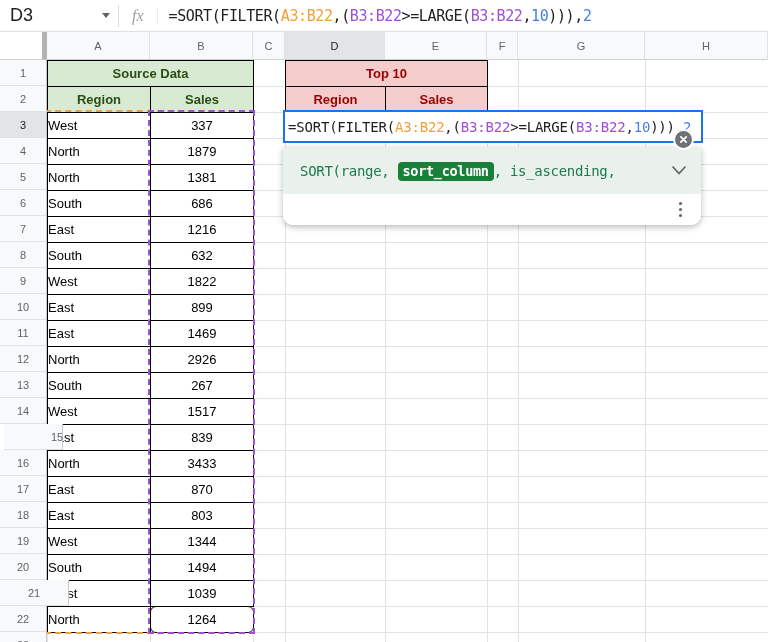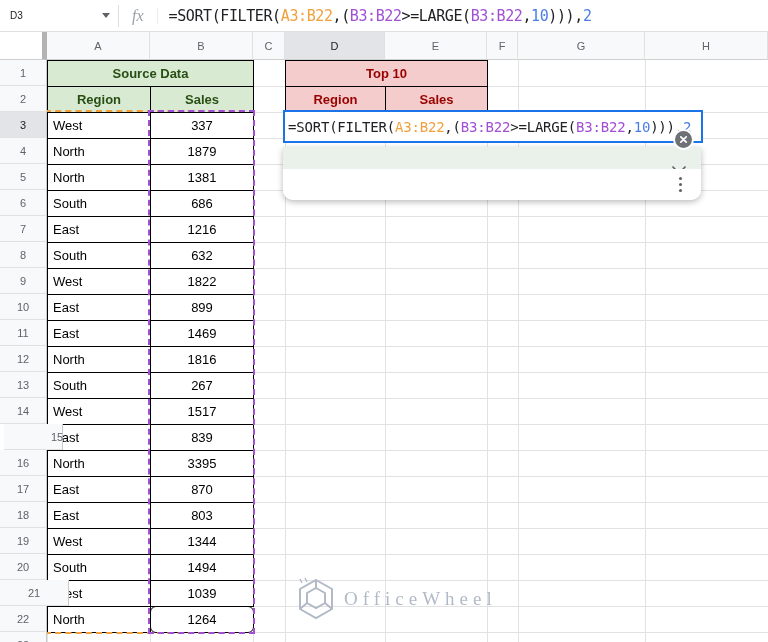--- a/index.html
+++ b/index.html
@@ -3,21 +3,21 @@
 <meta charset="utf-8">
 <style>
   html,body{margin:0;padding:0;background:#fff;}
   #stage{position:relative;width:768px;height:642px;overflow:hidden;background:#fff;
          font-family:"Liberation Sans",sans-serif;-webkit-font-smoothing:antialiased;}
 
   
   #fbar{position:absolute;left:0;top:0;width:768px;height:32px;background:#fff;
         border-bottom:1px solid #e0e0e0;display:flex;align-items:center;box-sizing:border-box;z-index:40;}
   #namebox{width:108px;padding-left:10px;display:flex;align-items:center;justify-content:space-between;
-           font-size:10px;color:#202124;cursor:pointer;}
+           font-size:18px;color:#202124;cursor:pointer;}
   #nb-caret{width:0;height:0;border-left:4px solid transparent;border-right:4px solid transparent;
             border-top:5px solid #5f6368;margin-right:8px;}
   .vsep{width:1px;height:22px;background:#dadce0;}
   .vsep.light{height:16px;background:#ececec;}
   #fx{font-family:"Liberation Serif",serif;font-style:italic;color:#9aa0a6;font-size:16px;margin:0 13px;}
   #fb-text{margin-left:11px;font-family:"DejaVu Sans Mono","Liberation Mono",monospace;
            font-size:15px;white-space:pre;letter-spacing:-0.4px;}
 
   
   #corner{position:absolute;left:0;top:32px;width:47px;height:28px;background:#fff;
@@ -29,21 +29,21 @@
   .rowhdr{position:absolute;left:0;width:47px;height:26px;background:#f8f9fa;
           border-right:1px solid #c9c9c9;border-bottom:1px solid #e1e1e1;box-sizing:border-box;
           display:flex;align-items:center;justify-content:center;font-size:11px;color:#5f6368;z-index:10;cursor:pointer;}
   .rowhdr.active{background:#e2e4e7;color:#202124;}
   .gl{position:absolute;background:#e2e2e2;z-index:1;}
 
   
   .tcell{position:absolute;box-sizing:border-box;border:1px solid #000;background:#fff;
          display:flex;align-items:center;font-size:13px;color:#000;z-index:5;cursor:cell;}
   .tcell.hdr{font-weight:bold;justify-content:center;}
-  .tcell.left{padding-left:5px;}
+  .tcell.left{}
   .tcell.center{justify-content:center;}
 
   
   .rangebox{position:absolute;box-sizing:border-box;border-width:2px;border-style:dashed;
             pointer-events:none;z-index:8;background:transparent;}
 
   
   #editor{position:absolute;left:283px;top:110px;width:420px;height:33px;background:#fff;
           border:2px solid var(--editor-border,#1a73e8);box-sizing:border-box;display:flex;
           align-items:center;z-index:30;}
@@ -173,29 +173,29 @@
       <div class="tcell center" style="position: absolute; left: 150px; top: 216px; width: 104px; height: 27px;">1216</div>
       <div class="tcell left" style="position: absolute; left: 47px; top: 242px; width: 104px; height: 27px;">South</div>
       <div class="tcell center" style="position: absolute; left: 150px; top: 242px; width: 104px; height: 27px;">632</div>
       <div class="tcell left" style="position: absolute; left: 47px; top: 268px; width: 104px; height: 27px;">West</div>
       <div class="tcell center" style="position: absolute; left: 150px; top: 268px; width: 104px; height: 27px;">1822</div>
       <div class="tcell left" style="position: absolute; left: 47px; top: 294px; width: 104px; height: 27px;">East</div>
       <div class="tcell center" style="position: absolute; left: 150px; top: 294px; width: 104px; height: 27px;">899</div>
       <div class="tcell left" style="position: absolute; left: 47px; top: 320px; width: 104px; height: 27px;">East</div>
       <div class="tcell center" style="position: absolute; left: 150px; top: 320px; width: 104px; height: 27px;">1469</div>
       <div class="tcell left" style="position: absolute; left: 47px; top: 346px; width: 104px; height: 27px;">North</div>
-      <div class="tcell center" style="position: absolute; left: 150px; top: 346px; width: 104px; height: 27px;">1816</div>
+      <div class="tcell center" style="position: absolute; left: 150px; top: 346px; width: 104px; height: 27px;">2926</div>
       <div class="tcell left" style="position: absolute; left: 47px; top: 372px; width: 104px; height: 27px;">South</div>
       <div class="tcell center" style="position: absolute; left: 150px; top: 372px; width: 104px; height: 27px;">267</div>
       <div class="tcell left" style="position: absolute; left: 47px; top: 398px; width: 104px; height: 27px;">West</div>
       <div class="tcell center" style="position: absolute; left: 150px; top: 398px; width: 104px; height: 27px;">1517</div>
       <div class="tcell left" style="position: absolute; left: 47px; top: 424px; width: 104px; height: 27px;">East</div>
       <div class="tcell center" style="position: absolute; left: 150px; top: 424px; width: 104px; height: 27px;">839</div>
       <div class="tcell left" style="position: absolute; left: 47px; top: 450px; width: 104px; height: 27px;">North</div>
-      <div class="tcell center" style="position: absolute; left: 150px; top: 450px; width: 104px; height: 27px;">3395</div>
+      <div class="tcell center" style="position: absolute; left: 150px; top: 450px; width: 104px; height: 27px;">3433</div>
       <div class="tcell left" style="position: absolute; left: 47px; top: 476px; width: 104px; height: 27px;">East</div>
       <div class="tcell center" style="position: absolute; left: 150px; top: 476px; width: 104px; height: 27px;">870</div>
       <div class="tcell left" style="position: absolute; left: 47px; top: 502px; width: 104px; height: 27px;">East</div>
       <div class="tcell center" style="position: absolute; left: 150px; top: 502px; width: 104px; height: 27px;">803</div>
       <div class="tcell left" style="position: absolute; left: 47px; top: 528px; width: 104px; height: 27px;">West</div>
       <div class="tcell center" style="position: absolute; left: 150px; top: 528px; width: 104px; height: 27px;">1344</div>
       <div class="tcell left" style="position: absolute; left: 47px; top: 554px; width: 104px; height: 27px;">South</div>
       <div class="tcell center" style="position: absolute; left: 150px; top: 554px; width: 104px; height: 27px;">1494</div>
       <div class="tcell left" style="position: absolute; left: 47px; top: 580px; width: 104px; height: 27px;">West</div>
       <div class="tcell center" style="position: absolute; left: 150px; top: 580px; width: 104px; height: 27px;">1039</div>
@@ -203,45 +203,33 @@
       <div class="tcell center" style="position: absolute; left: 150px; top: 606px; width: 104px; height: 27px; border-radius: 6px;">1264</div>
       <div class="tcell hdr" style="position: absolute; left: 285px; top: 60px; width: 203px; height: 27px; background: rgb(244, 204, 204); color: rgb(153, 0, 0);">Top 10</div>
       <div class="tcell hdr" style="position: absolute; left: 285px; top: 86px; width: 101px; height: 27px; background: rgb(244, 204, 204); color: rgb(153, 0, 0);">Region</div>
       <div class="tcell hdr" style="position: absolute; left: 385px; top: 86px; width: 103px; height: 27px; background: rgb(244, 204, 204); color: rgb(153, 0, 0);">Sales</div>
     </div>
   <div id="layer-overlays">
       <div class="rangebox" style="position: absolute; left: 45px; top: 110px; width: 210px; height: 524px; border-color: rgb(242, 160, 60);"></div>
       <div class="rangebox" style="position: absolute; left: 148px; top: 110px; width: 107px; height: 524px; border-color: rgb(161, 79, 213);"></div>
     </div>
 
-  <div id="watermark">
-    <svg width="38" height="42" viewBox="0 0 38 42">
-      <g fill="none" stroke="currentColor" stroke-width="2">
-        <path d="M19 2 L35 11 V31 L19 40 L3 31 V11 Z"></path>
-        <path d="M19 10 L28 15 V25 L19 30 L10 25 V15 Z"></path>
-        <path d="M19 2 V10 M28 25 L35 31 M10 25 L3 31"></path>
-      </g>
-      <g stroke="currentColor" stroke-width="1.4">
-        <path d="M3 1 l2 4 M8 0 l2 4"></path>
-      </g>
-    </svg>
-    <span id="wm-text">OfficeWheel</span>
-  </div>
 
   <div id="editor">
     <div id="cell-text"><span style="color: rgb(32, 33, 36);">=SORT(FILTER(</span><span style="color: rgb(242, 160, 60);">A3:B22</span><span style="color: rgb(32, 33, 36);">,(</span><span style="color: rgb(161, 79, 213);">B3:B22</span><span style="color: rgb(32, 33, 36);">&gt;=LARGE(</span><span style="color: rgb(161, 79, 213);">B3:B22</span><span style="color: rgb(32, 33, 36);">,</span><span style="color: rgb(74, 125, 232);">10</span><span style="color: rgb(32, 33, 36);">)))</span><span style="color: rgb(32, 33, 36);">,</span><span style="color: rgb(74, 125, 232);">2</span></div>
     <div id="editor-close">
       <svg viewBox="0 0 10 10">
         <path d="M2 2 L8 8 M8 2 L2 8" stroke="#fff" stroke-width="1.9" stroke-linecap="round"></path>
       </svg>
     </div>
   </div>
 
   <div id="tooltip">
     <div id="tt-main">
+      <div class="tt-line"><span>SORT(range, </span><span id="tt-chip">sort_column</span><span>, is_ascending,</span></div>
       <svg id="tt-chevron" viewBox="0 0 14 9">
         <path d="M1 1 L7 7.5 L13 1" fill="none" stroke="#5f6368" stroke-width="1.7" stroke-linecap="round"></path>
       </svg>
     </div>
     <div id="tt-footer">
       <div id="tt-dots">
           <i></i>
           <i></i>
           <i></i>
         </div>

